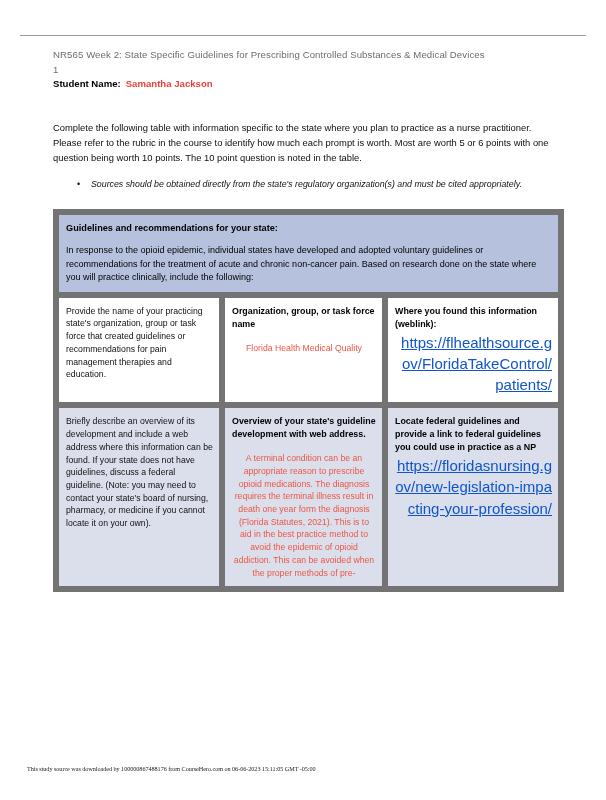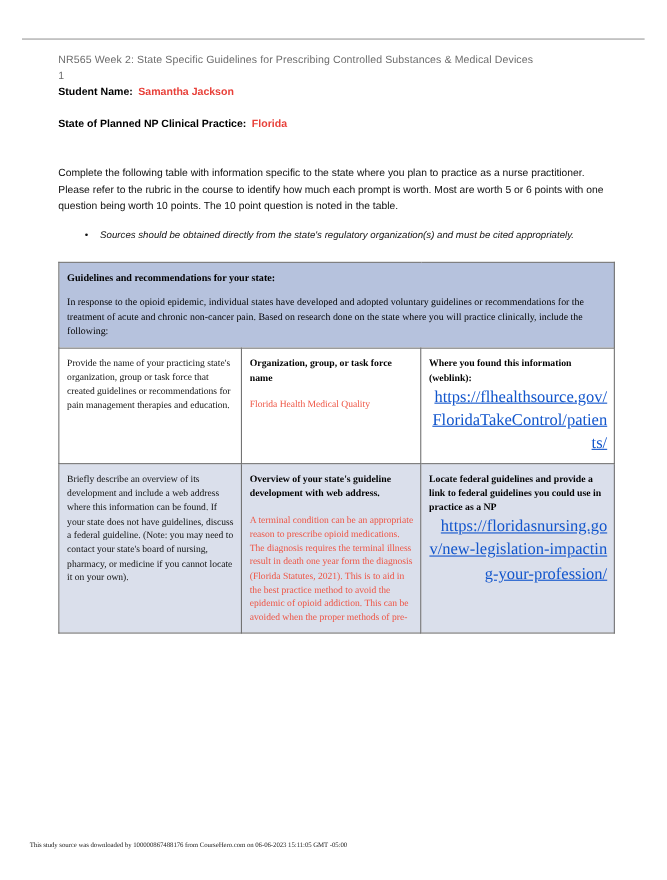--- a/index.html
+++ b/index.html
@@ -90,24 +90,23 @@
   .tbl-wrap {
     margin-top: 17px;
     width: 505px;
   }
   table.main {
     width: 505px;
     border-collapse: collapse;
     table-layout: fixed;
   }
   table.main td {
-    border: 1px solid #737373;
+    border: 6px solid #737373;
     vertical-align: top;
     padding: 7px 6px 7px 7px;
-    font-family: Liberation Serif, serif;
   }
   td.hdr {
     background: #b6c2dd;
     padding: 8px 8px 9px 8px;
   }
   .hdr-title {
     font-size: 9.2px;
     font-weight: bold;
     color: #000;
     line-height: 1.4;
@@ -131,20 +130,21 @@
     font-size: 8.9px;
     font-weight: bold;
     line-height: 1.45;
     color: #000;
   }
   .cell-answer {
     font-size: 8.7px;
     line-height: 1.46;
     color: #ee5544;
     margin-top: 11px;
+    text-align: center;
   }
   .cell-link {
     font-size: 15px;
     line-height: 1.42;
     color: #1155cc;
     text-decoration: underline;
     word-break: break-all;
     display: block;
     margin-top: 1px;
     text-align: right;
@@ -173,23 +173,20 @@
 
   <div class="content">
 
     <div class="doc-header">NR565 Week 2: State Specific Guidelines for Prescribing Controlled Substances &amp; Medical Devices
 1</div>
 
     <div class="field-line">
       <span>Student Name:</span><span class="answer">Samantha Jackson</span>
     </div>
 
-    <div class="field-line practice">
-      <span>State of Planned NP Clinical Practice:</span><span class="answer">Florida</span>
-    </div>
 
     <p class="intro">Complete the following table with information specific to the state where you plan to practice as a nurse practitioner. Please refer to the rubric in the course to identify how much each prompt is worth.  Most are worth 5 or 6 points with one question being worth 10 points.  The 10 point question is noted in the table.</p>
 
     <ul class="bullets">
       <li>Sources should be obtained directly from the state's regulatory organization(s) and must be cited appropriately.</li>
     </ul>
 
     <div class="tbl-wrap">
       <table class="main">
         <colgroup>

